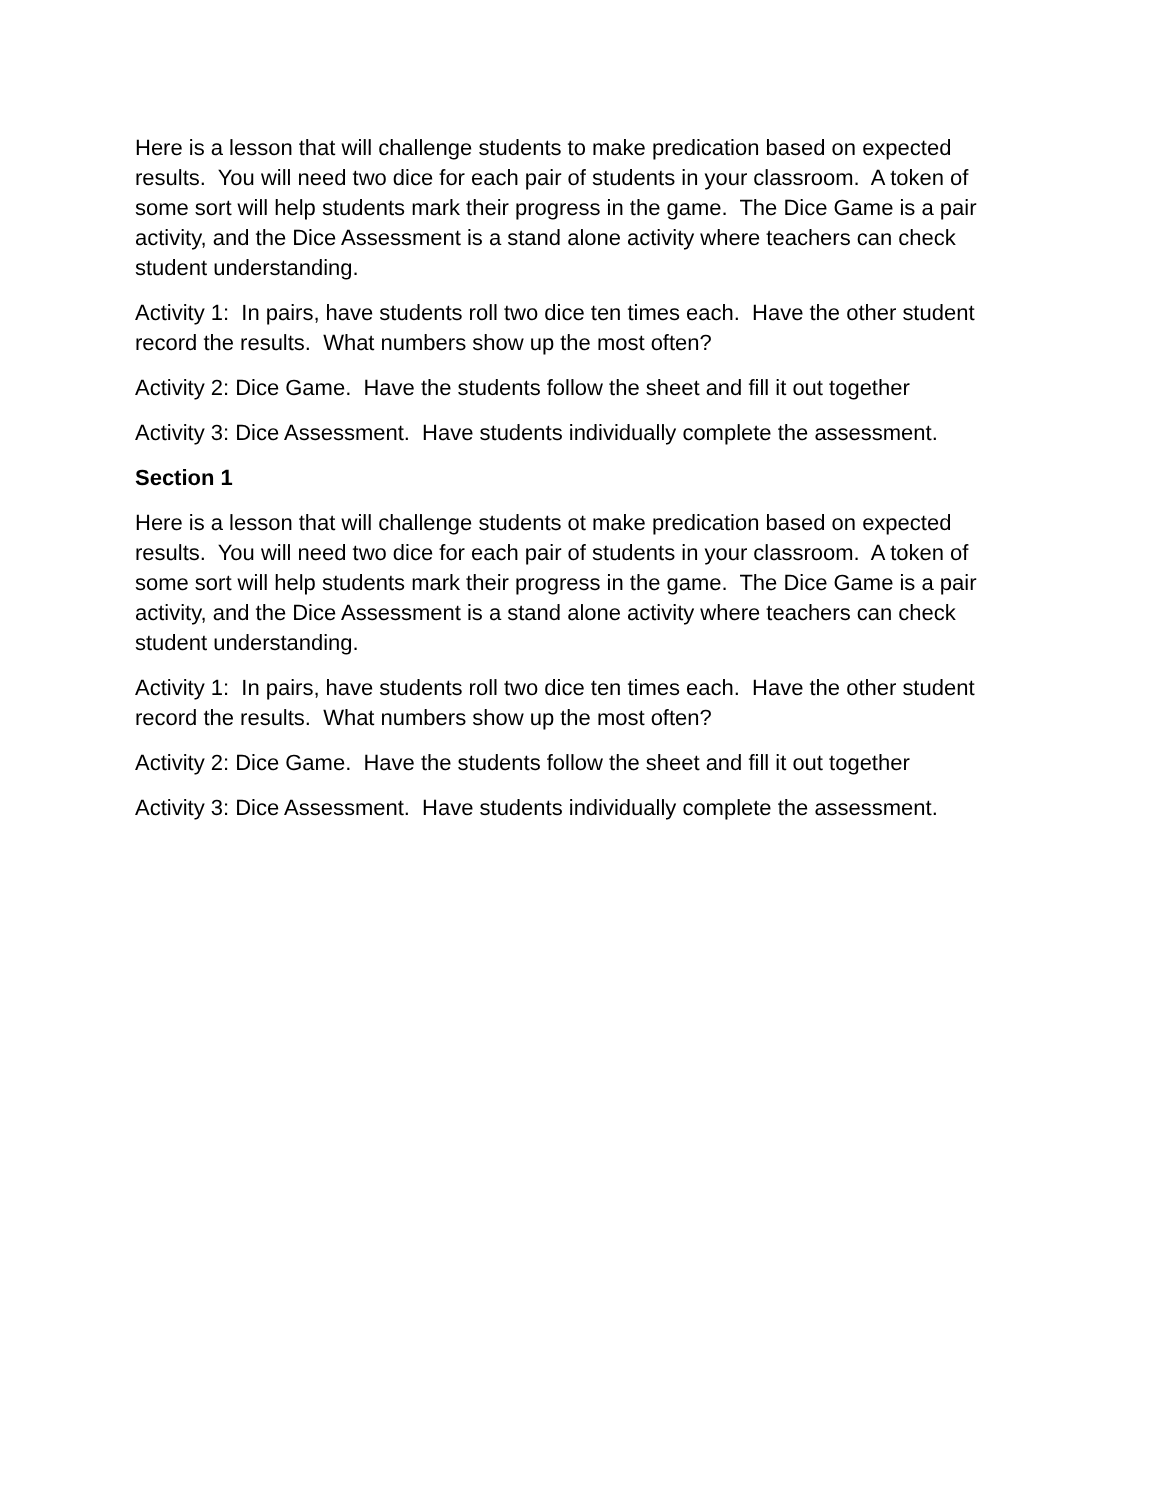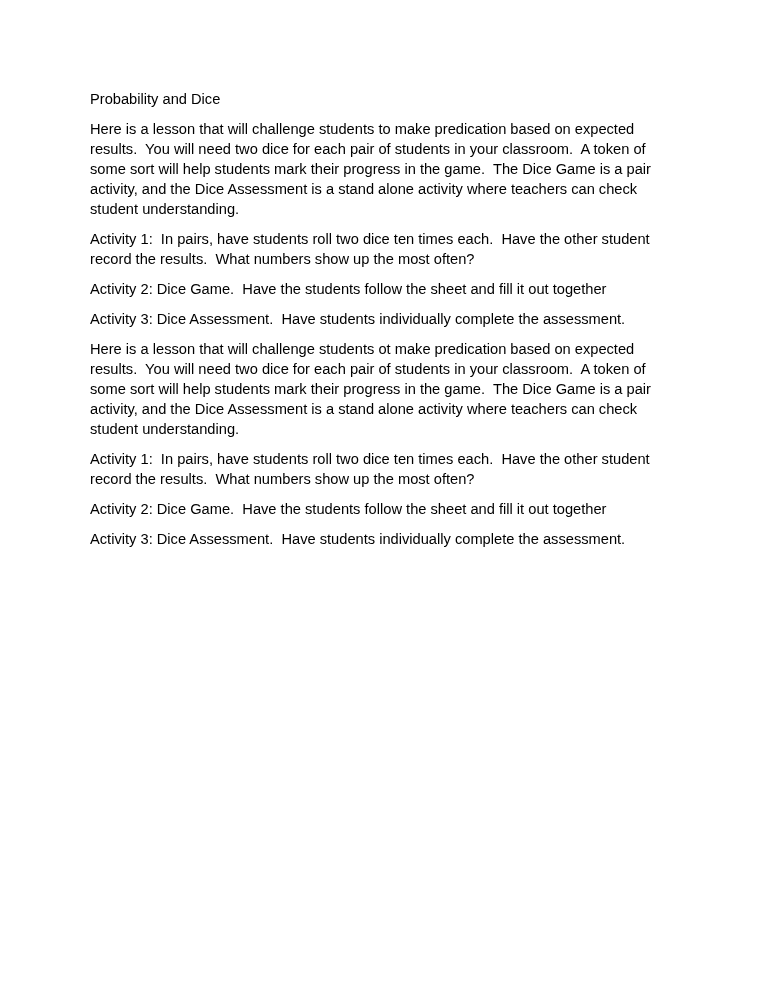--- a/index.html
+++ b/index.html
@@ -32,31 +32,31 @@
   .content p.heading {
     font-weight: bold;
   }
 </style>
 </head>
 <body>
 
 <div class="page">
   <div class="content">
 
-    <p>Probability and Dice</p>
 
 
     <p>Here is a lesson that will challenge students to make predication based on expected results.  You will need two dice for each pair of students in your classroom.  A token of some sort will help students mark their progress in the game.  The Dice Game is a pair activity, and the Dice Assessment is a stand alone activity where teachers can check student understanding.</p>
 
     <p>Activity 1:  In pairs, have students roll two dice ten times each.  Have the other student record the results.  What numbers show up the most often?</p>
 
     <p>Activity 2: Dice Game.  Have the students follow the sheet and fill it out together</p>
 
     <p>Activity 3: Dice Assessment.  Have students individually complete the assessment.</p>
 
+    <p class="heading">Section 1</p>
 
     <p>Here is a lesson that will challenge students ot make predication based on expected results.  You will need two dice for each pair of students in your classroom.  A token of some sort will help students mark their progress in the game.  The Dice Game is a pair activity, and the Dice Assessment is a stand alone activity where teachers can check student understanding.</p>
 
     <p>Activity 1:  In pairs, have students roll two dice ten times each.  Have the other student record the results.  What numbers show up the most often?</p>
 
     <p>Activity 2: Dice Game.  Have the students follow the sheet and fill it out together</p>
 
     <p>Activity 3: Dice Assessment.  Have students individually complete the assessment.</p>
 
   </div>

